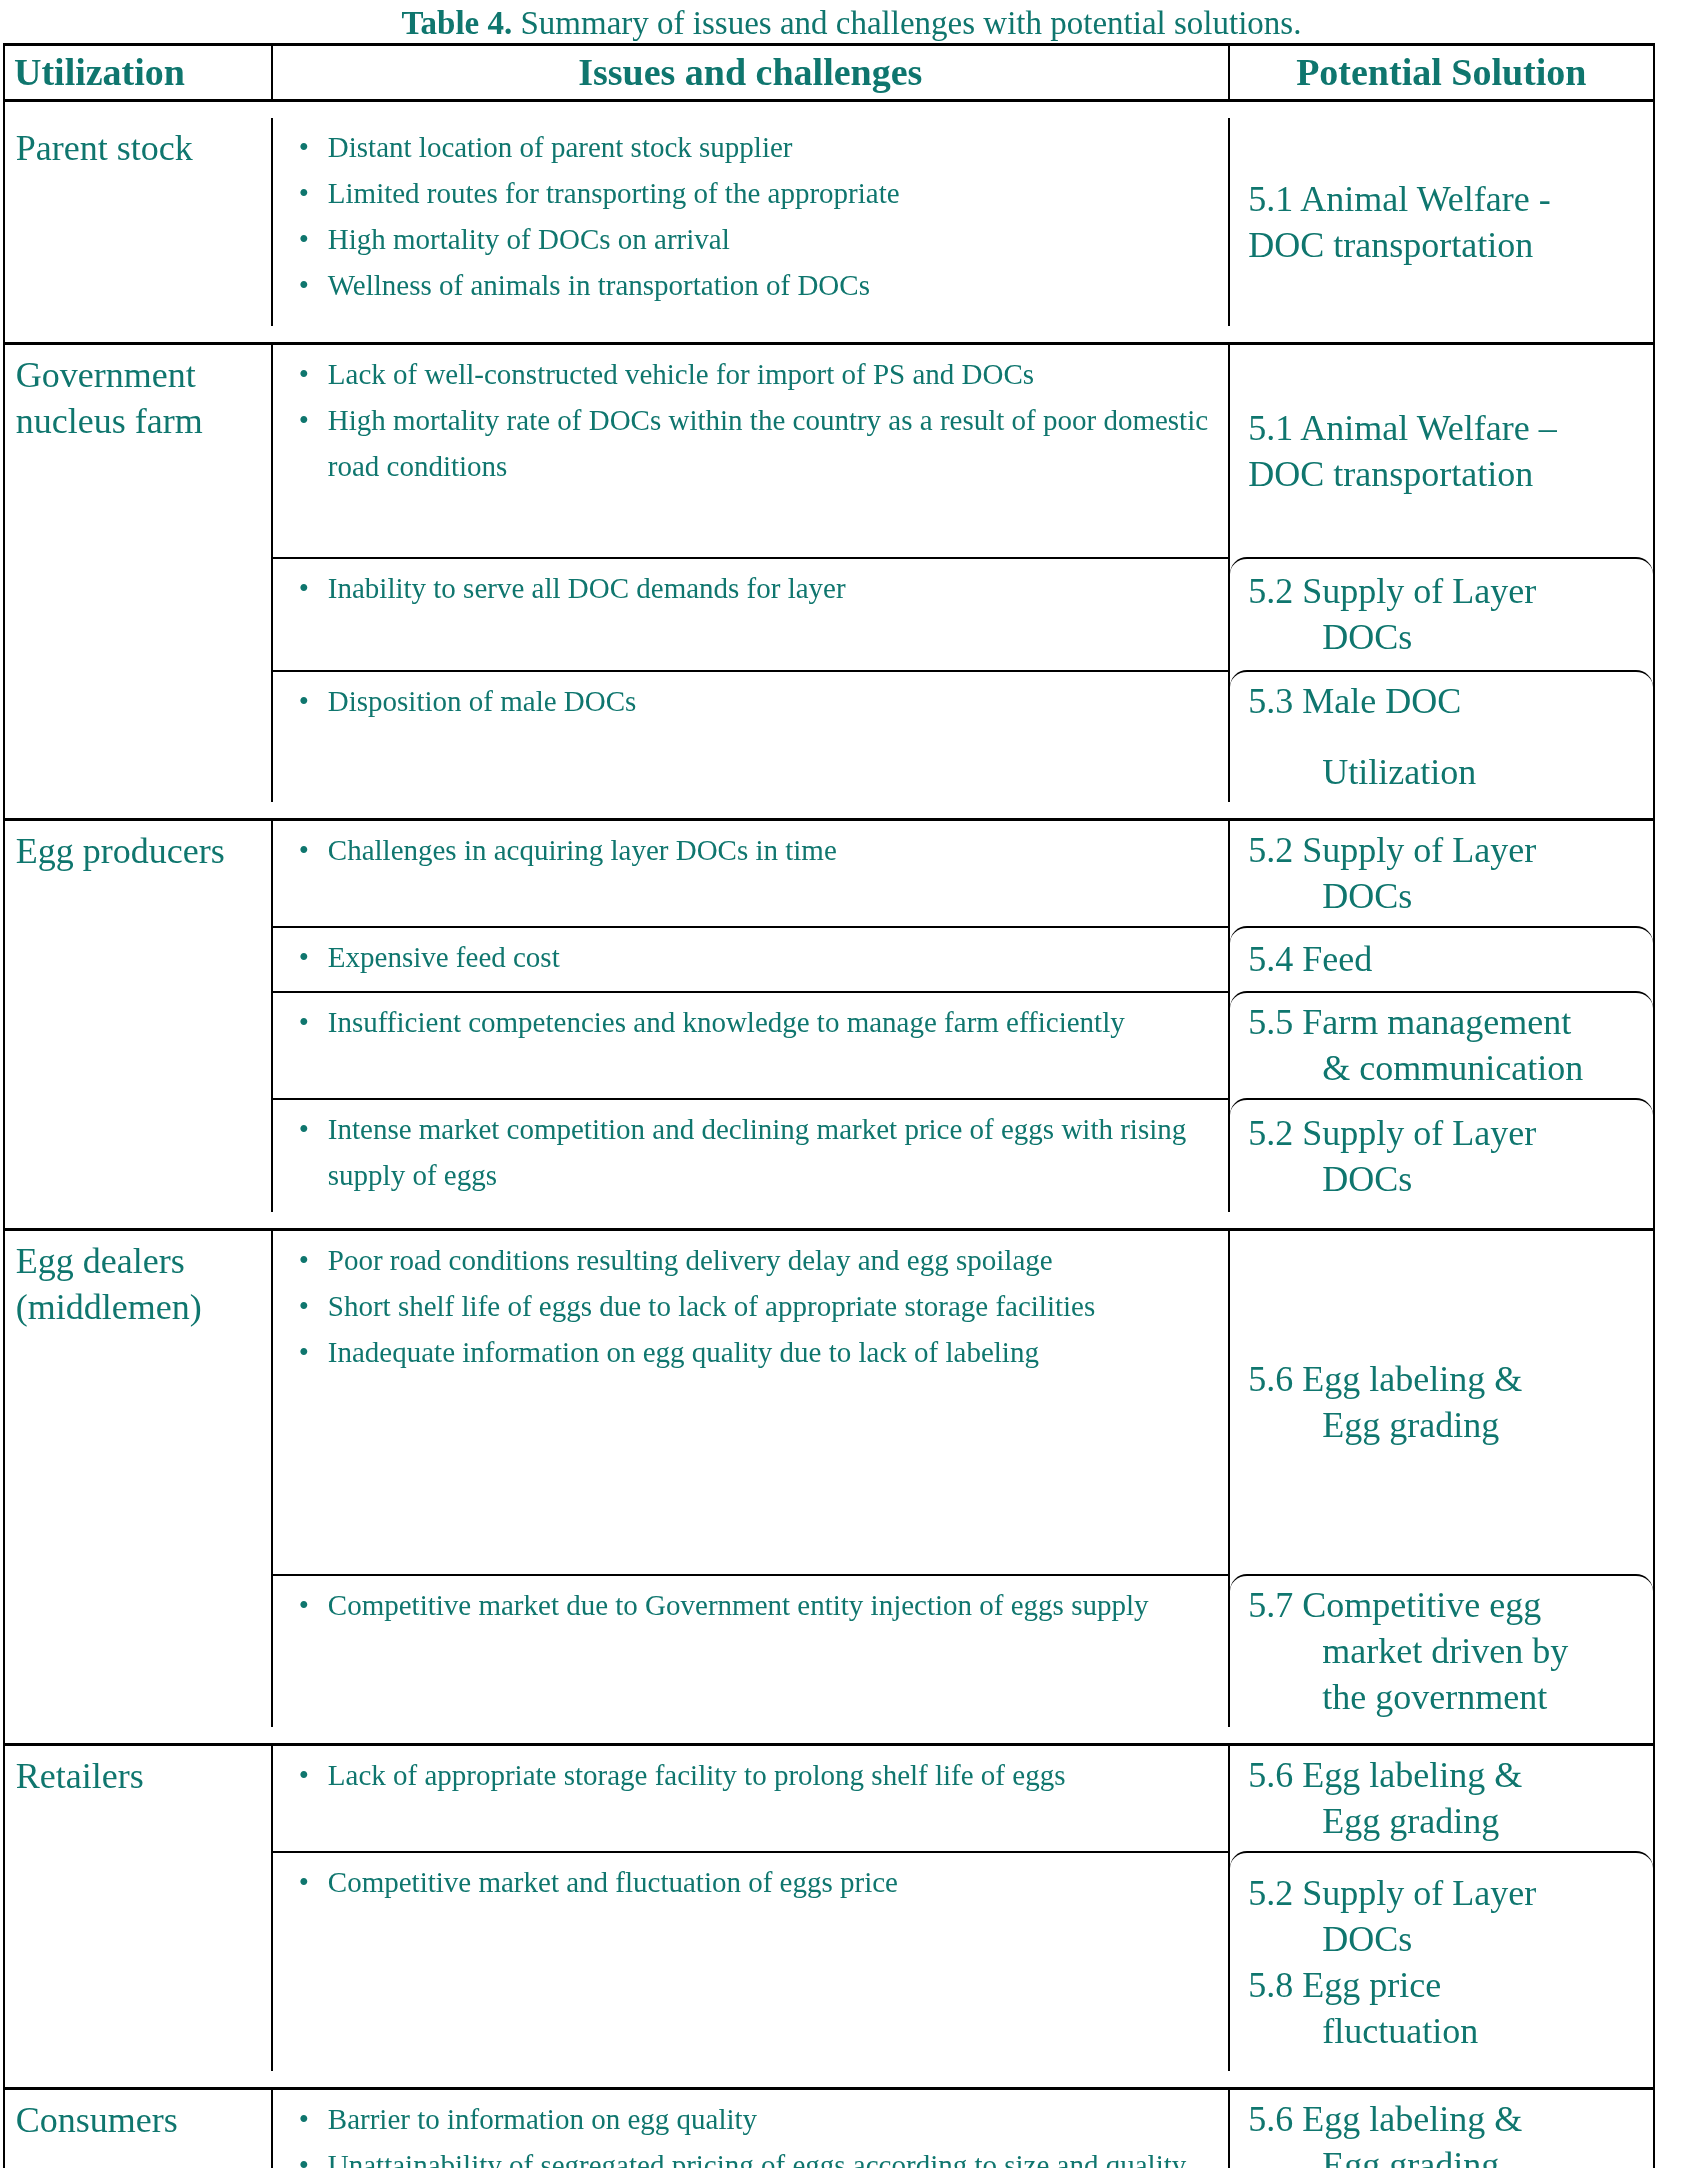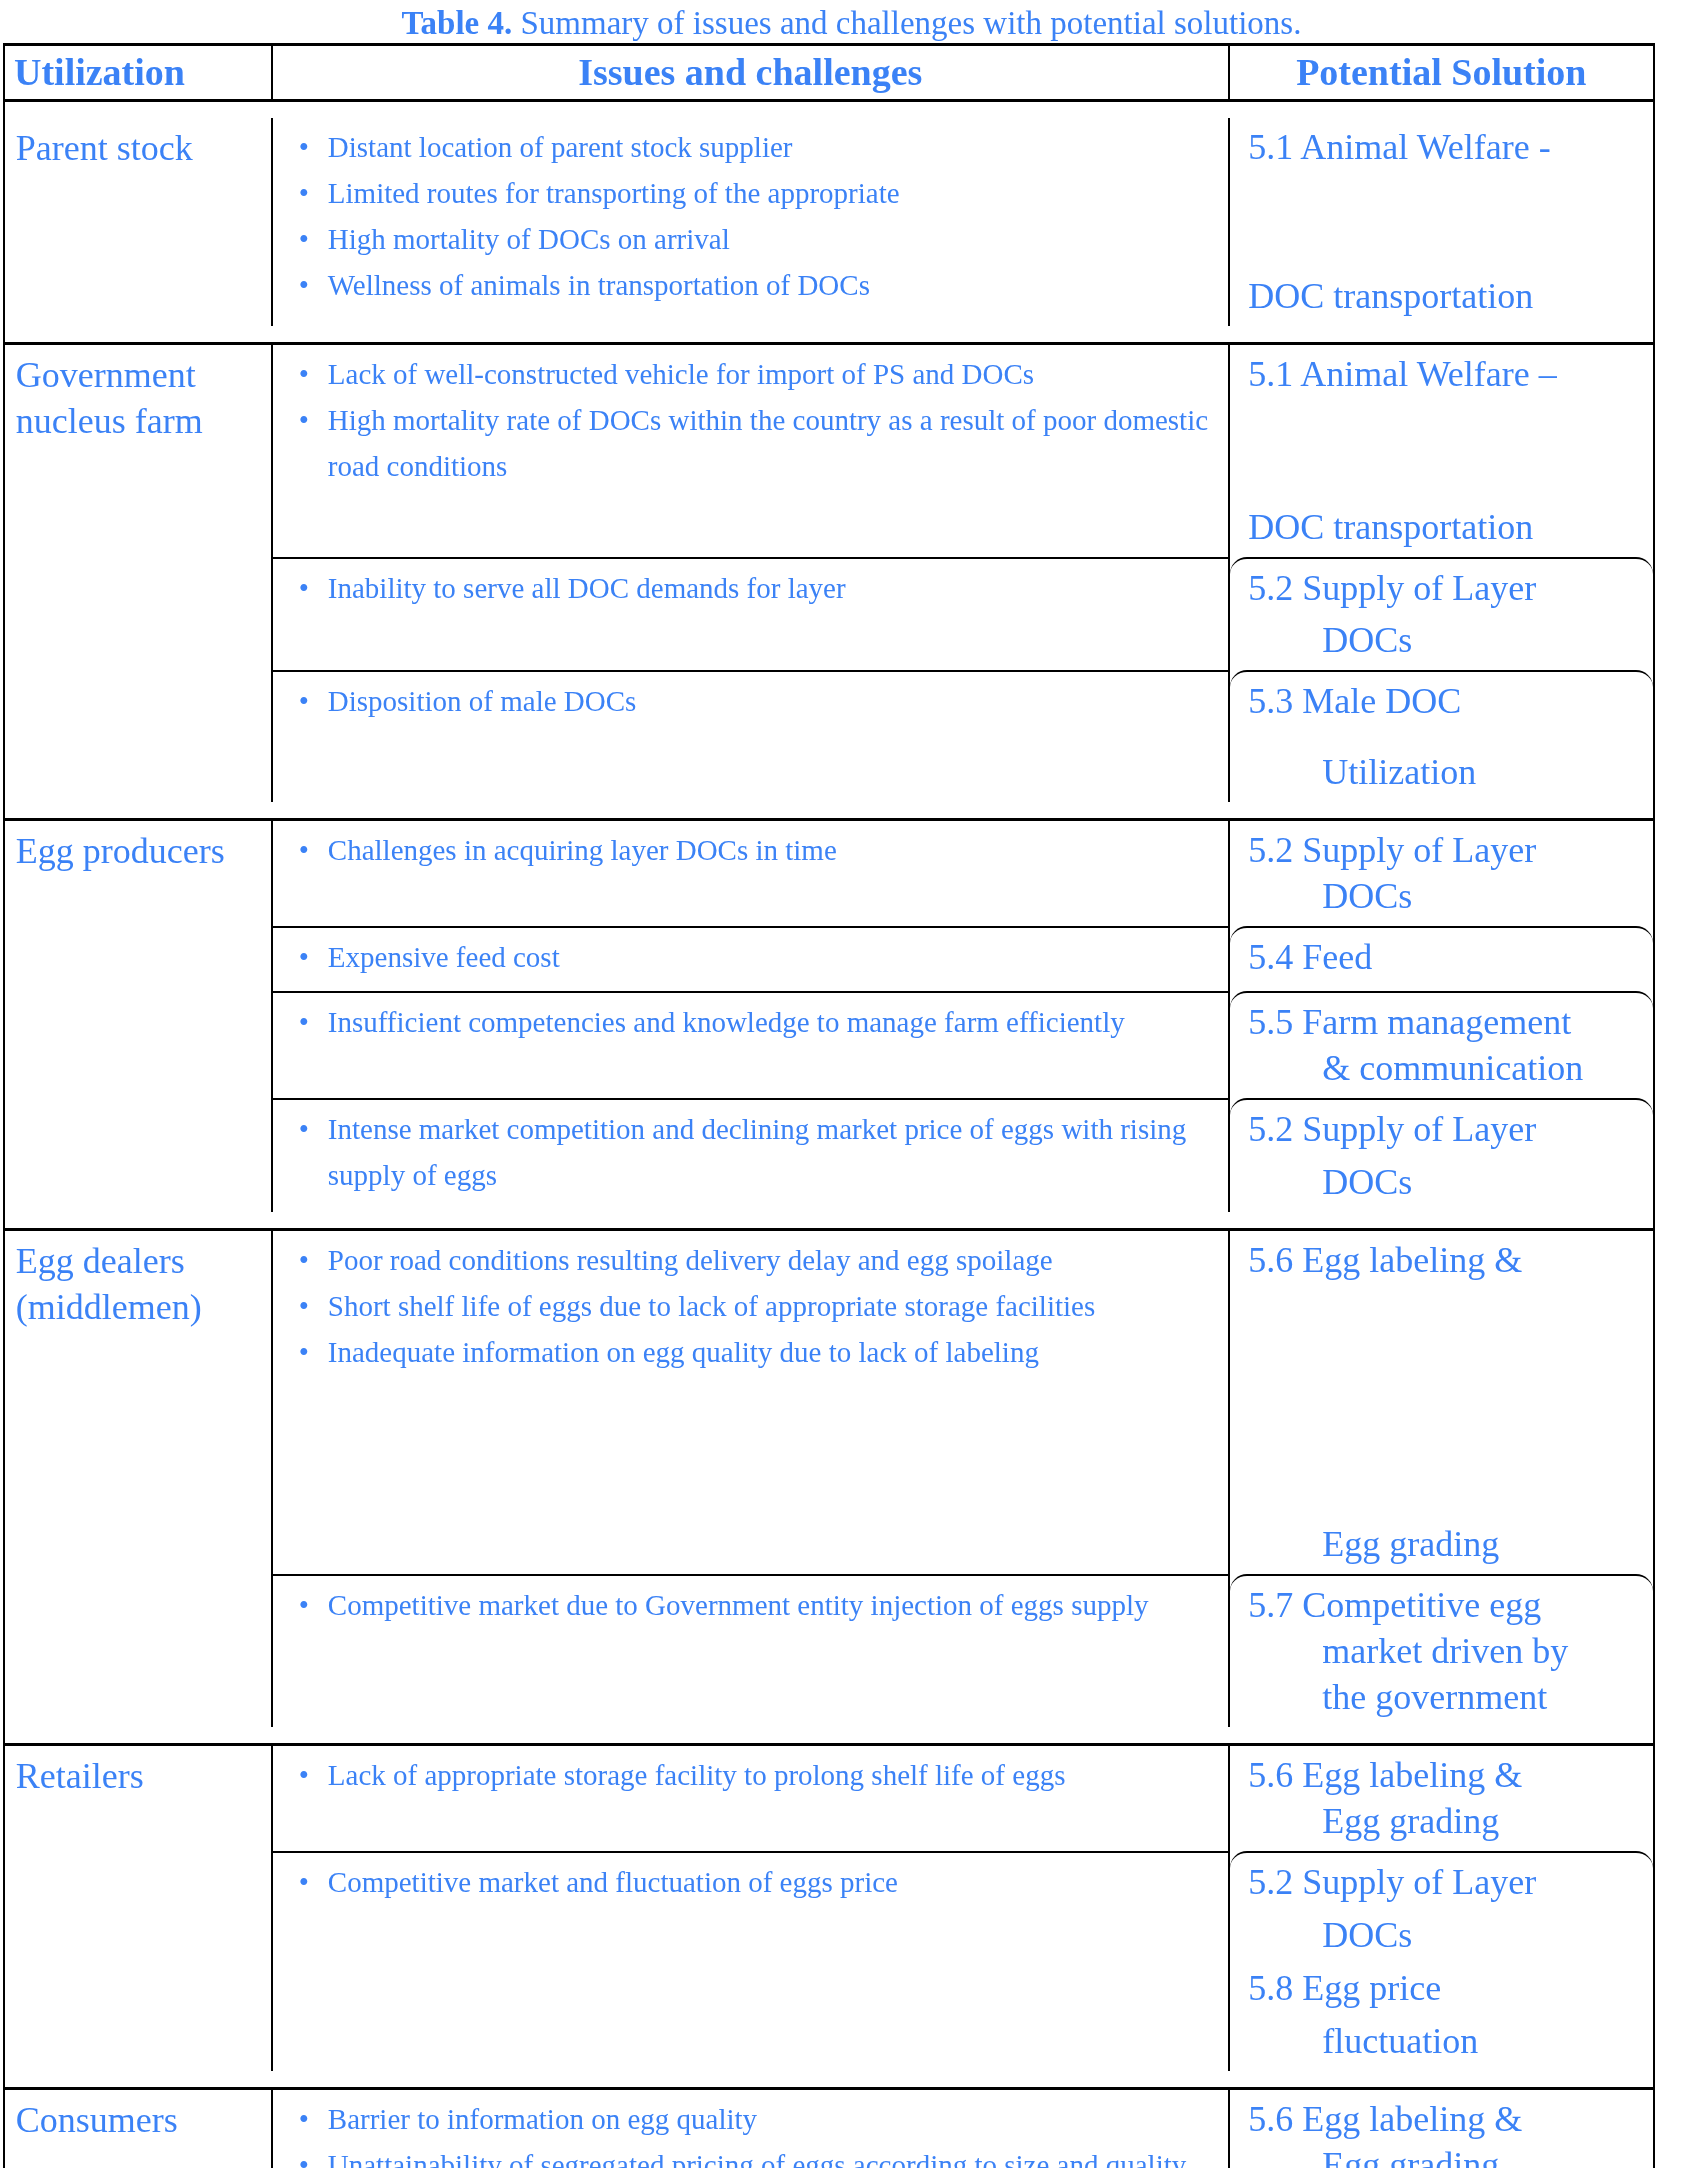--- a/index.html
+++ b/index.html
@@ -1,21 +1,21 @@
 <!DOCTYPE html>
 <html style="font-size:14.8px"><head>
 <meta charset="utf-8">
 <style>
   html,body{margin:0;padding:0;background:#ffffff;}
   .page{
     position:relative;
     width:1703px;
     height:2169px;
     background:#ffffff;
-    color:#3b82f6;
+    color:#0f766e;
     font-family:"Liberation Serif","DejaVu Serif",serif;
     overflow:hidden;
   }
   .caption{
     text-align:center;
     font-size:33px;
     line-height:39px;
     padding-top:3.7px;
     height:39px;
     white-space:nowrap;
@@ -68,21 +68,21 @@
     box-sizing:border-box;
   }
   .scell{
     grid-column:3;
     padding:6.5px 7.4px 6.5px 18.5px;
     font-size:36px;
     line-height:46px;
     box-sizing:border-box;
     display:flex;
     flex-direction:column;
-    justify-content:space-between;
+    justify-content:center;
     border-radius:17px;
   }
   .rt{border-top:2.8px solid #000;}
   ul.issues{margin:0;padding:0;list-style:none;}
   li.iss{
     position:relative;
     padding-left:29px;
     margin:0;
   }
   li.iss::before{

